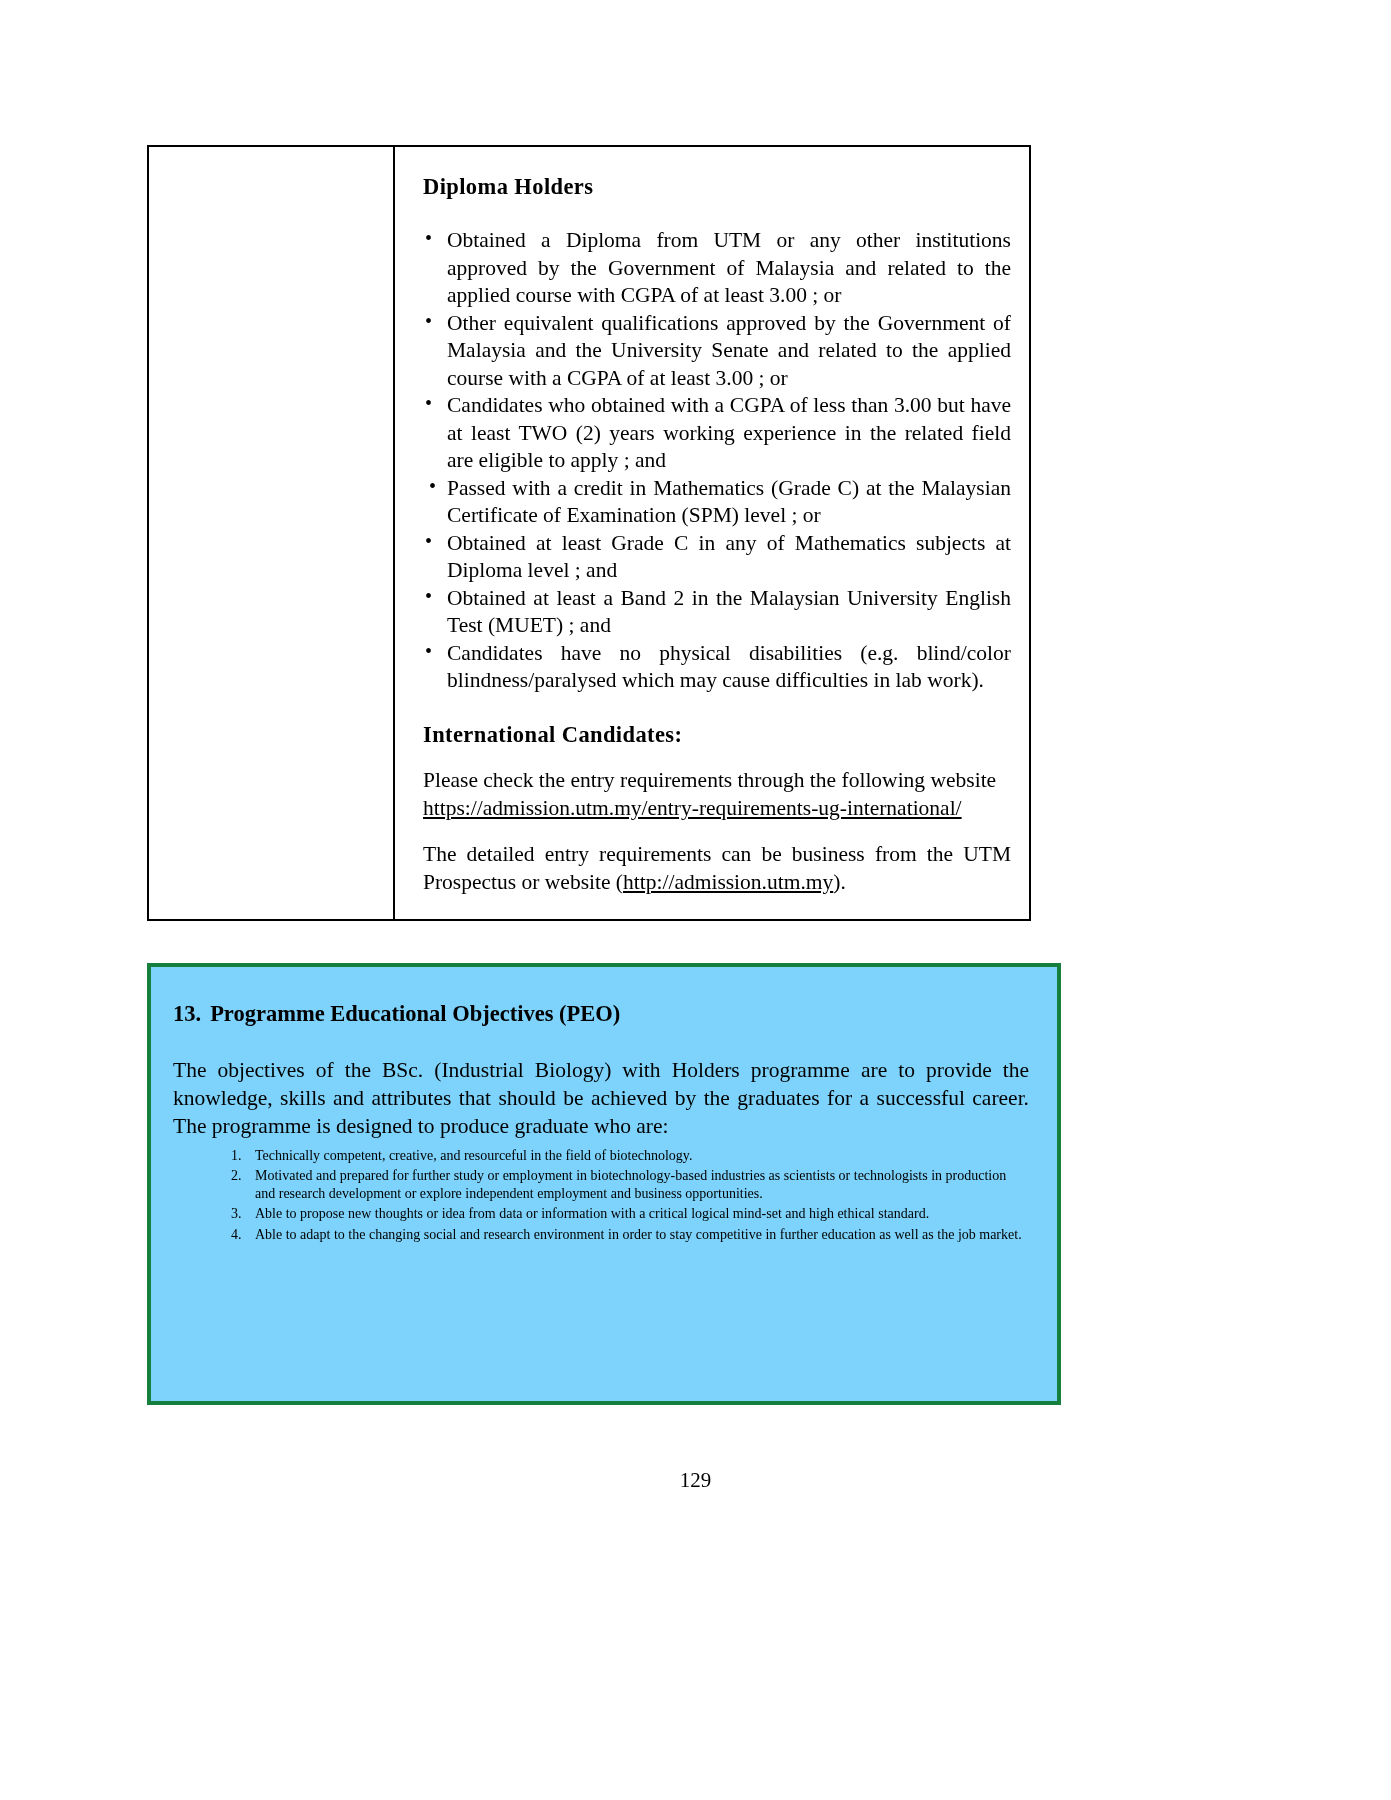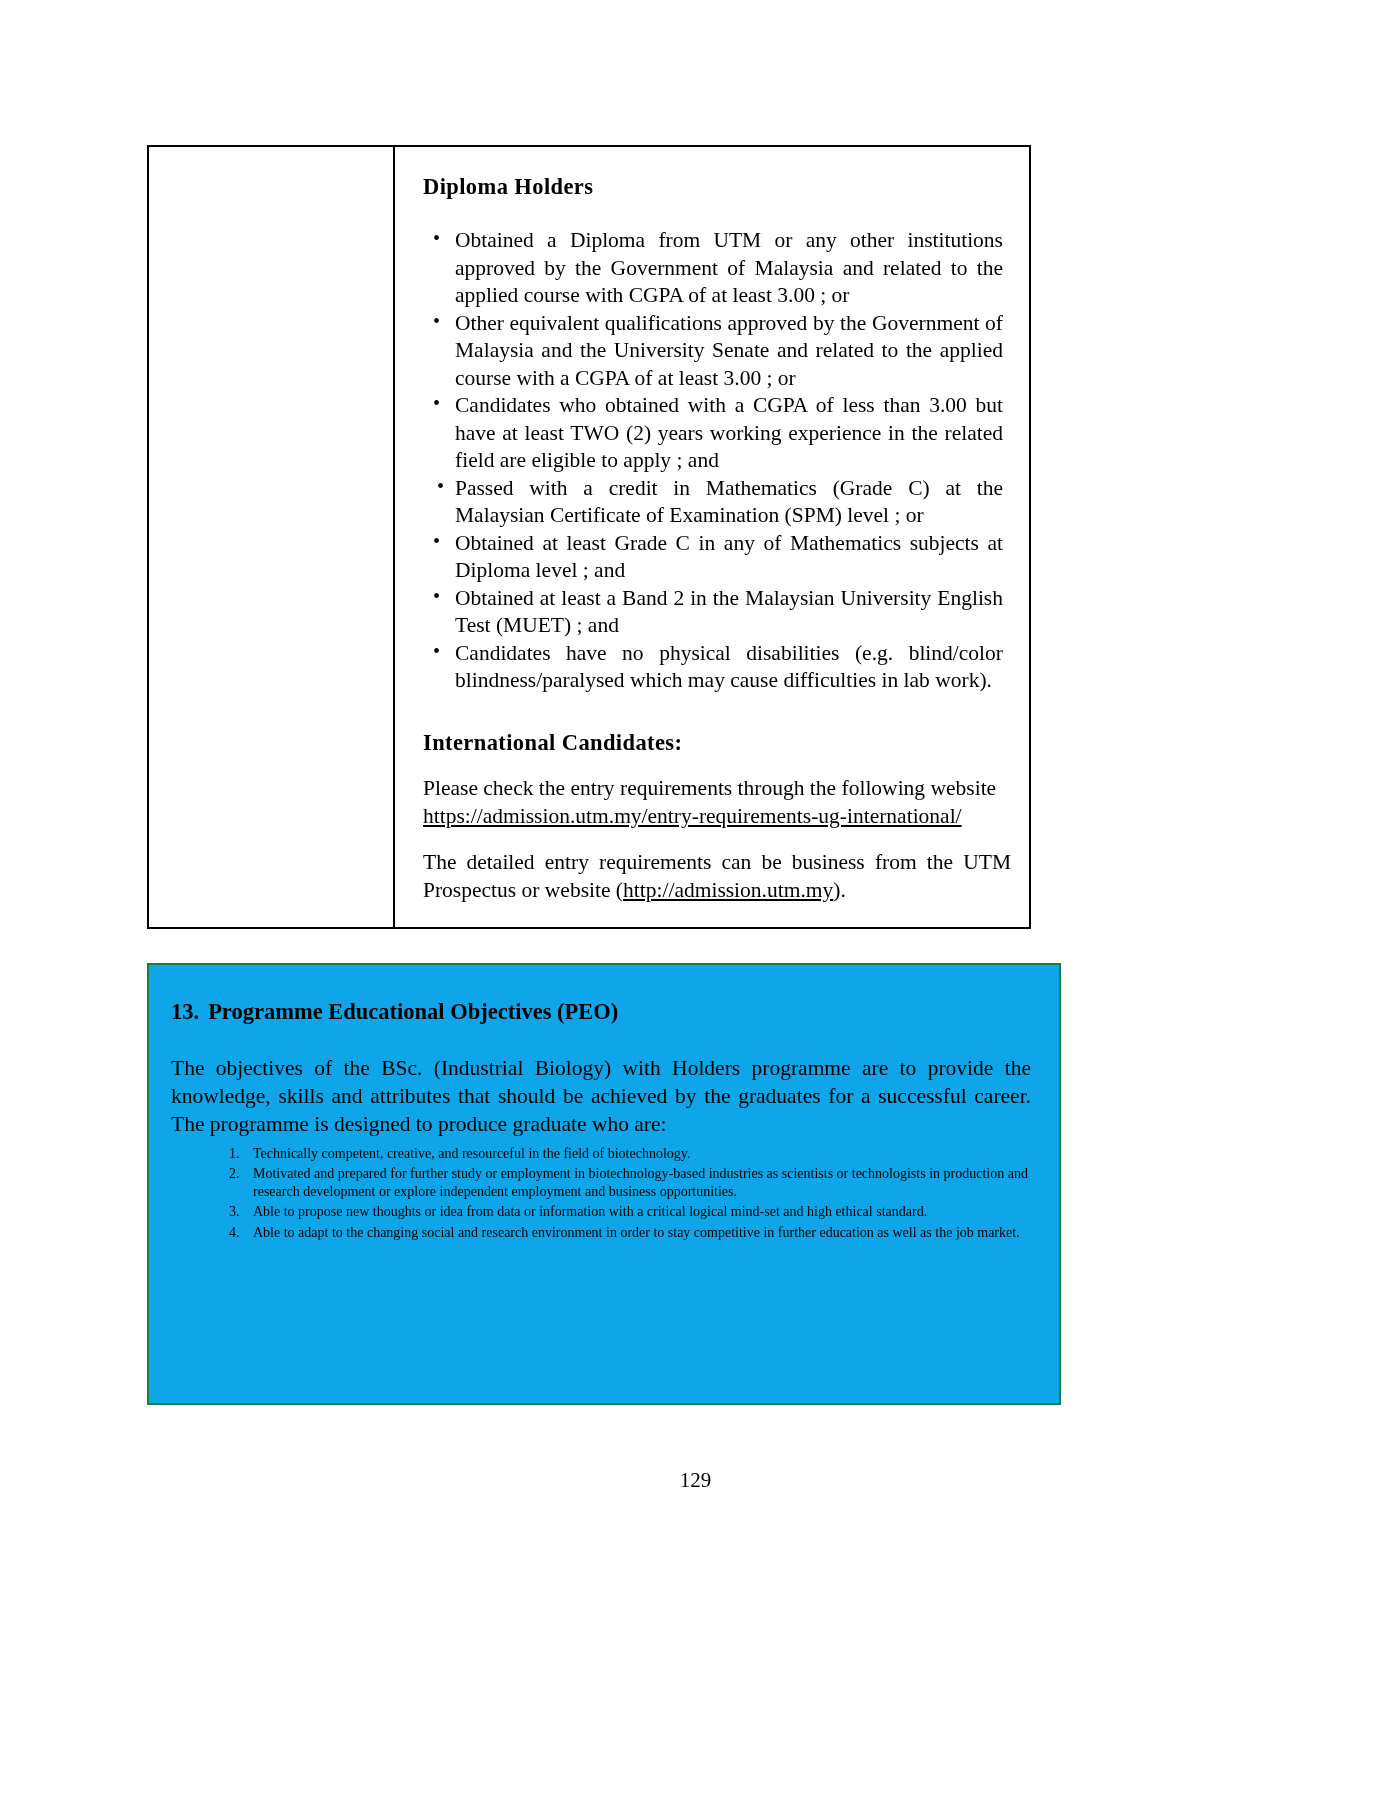--- a/index.html
+++ b/index.html
@@ -52,21 +52,21 @@
     letter-spacing: 0.4px;
     margin: 0 0 26px 0;
     line-height: 1.25;
   }
   .sec-heading.tight {
     margin-bottom: 18px;
   }
 
   ul.bullets {
     list-style: none;
-    margin: 8px;
+    margin: 0;
     padding: 0;
   }
   ul.bullets li {
     position: relative;
     padding-left: 24px;
     font-size: 21.5px;
     line-height: 1.28;
     text-align: justify;
     text-justify: inter-word;
     margin: 0 0 0 0;
@@ -99,24 +99,24 @@
     text-decoration: underline;
   }
 
   
   .peo-box {
     position: absolute;
     left: 147px;
     top: 963px;
     width: 914px;
     height: 442px;
-    border: 2px solid #15803d;
+    border: 4px solid #15803d;
     box-sizing: border-box;
     padding: 34px 28px 20px 22px;
-    background: #0ea5e9;
+    background: #7dd3fc;
   }
   .peo-title {
     font-weight: bold;
     font-size: 22.5px;
     margin: 0 0 30px 0;
     display: flex;
     align-items: baseline;
   }
   .peo-title .num {
     margin-right: 9px;

